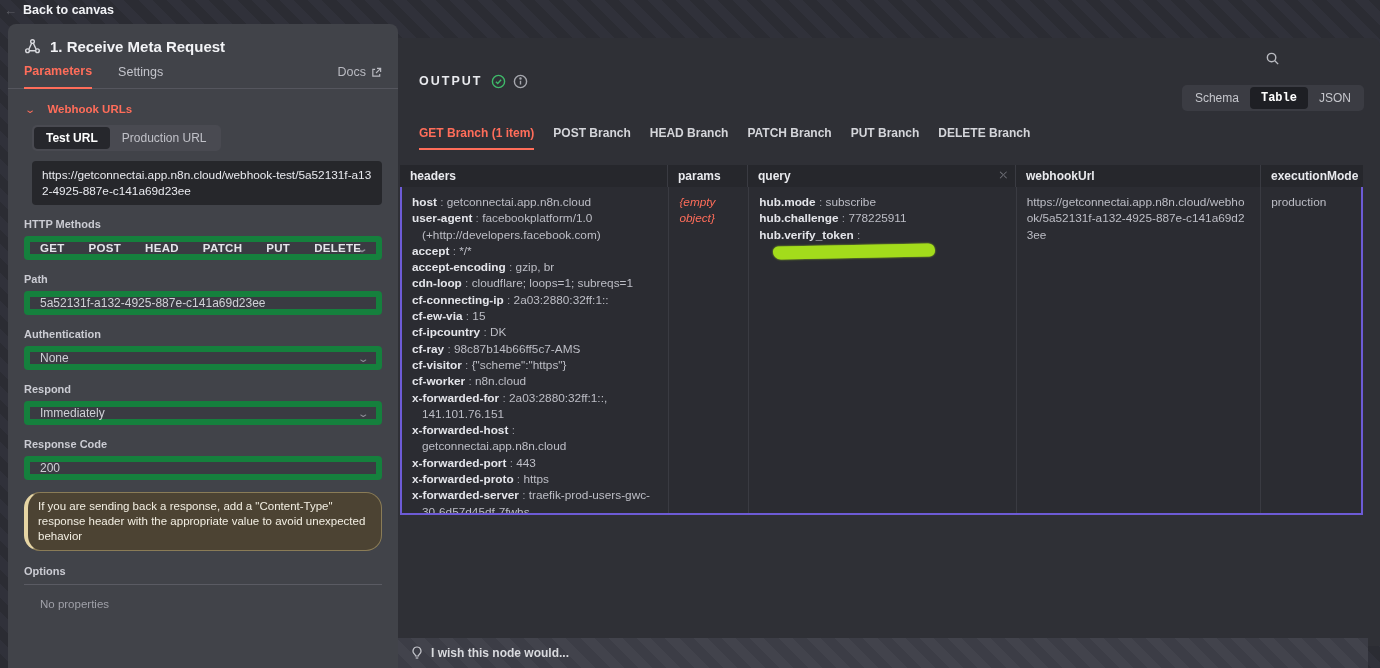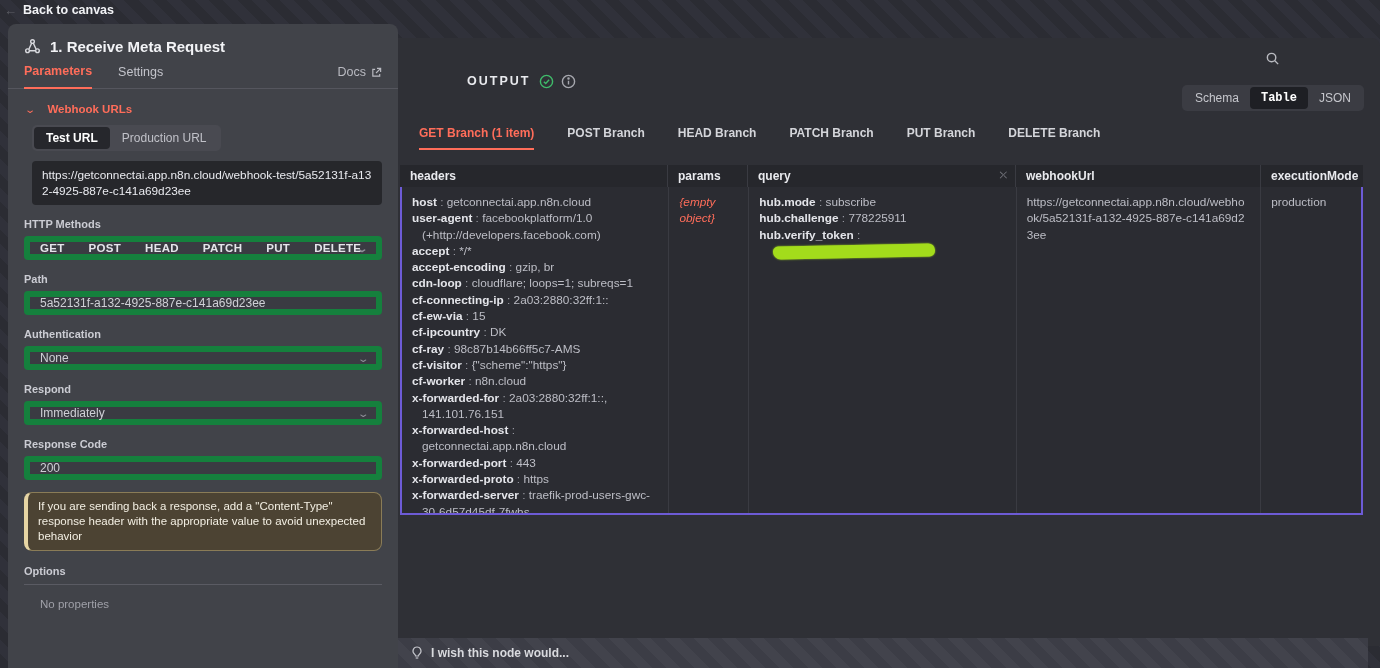--- a/index.html
+++ b/index.html
@@ -49,40 +49,40 @@
   .input-box {
     position:relative; height:24px; background:#3a3b42; border:6px solid #15803d; border-radius:4px;
     display:flex; align-items:center; padding:0 10px; color:#cfd0d6; font-size:12px;
   }
   .input-box .chev { position:absolute; right:9px; color:#90919a; font-size:10px; transform:scaleX(1.5); }
   .methods-box { gap:24px; font-weight:bold; color:#e4e5ea; letter-spacing:.3px; }
   .methods-box span { font-size:11.5px; }
 
   .notice {
     margin-top:12px; background:#4c4333; border:1px solid #8a7c57; border-left:4px solid #e6d5a4;
-    border-radius:8px; padding:6px 10px; color:#f3efe3; font-size:11.5px; line-height:15px;
+    border-radius:16px; padding:6px 10px; color:#f3efe3; font-size:11.5px; line-height:15px;
   }
   .options-wrap { margin-top:14px; }
   .options-label { font-size:11px; font-weight:bold; color:#cbccd3; padding-bottom:7px; border-bottom:1px solid #5a5b63; }
   .no-props { color:#9fa0a8; font-size:11.5px; margin:13px 0 0 16px; }
 
   
   .output-panel {
     position:absolute; left:398px; top:38px; right:0; bottom:22px;
     background:#2f3036; border-radius:0 8px 0 0;
   }
-  .output-header { display:flex; align-items:center; padding:13px 16px 0 21px;margin-left:48px; }
+  .output-header { display:flex; align-items:center; padding:13px 16px 0 21px; }
   .output-title { font-weight:bold; font-size:12.5px; letter-spacing:2px; color:#e9eaee; margin-right:9px; }
   .head-icon { display:flex; margin-right:7px; }
   .output-controls { margin-left:auto; display:flex; align-items:center; gap:16px;flex-direction:column; }
   .view-toggle { display:flex; background:#3b3c43; border-radius:5px; padding:2px; }
   .view-btn { padding:4px 11px; border-radius:4px; font-size:12px; color:#c6c7cd; }
   .view-btn.active { background:#1e1f24; color:#ffffff; font-weight:bold;font-family:Liberation Mono, monospace; }
 
-  .branch-tabs { display:flex; gap:33px; padding:0 21px; margin-top:15px; }
+  .branch-tabs { display:flex; gap:19px; padding:0 21px; margin-top:15px; }
   .branch-tab { font-size:12px; font-weight:bold; color:#d4d5da; padding-bottom:8px; }
   .branch-tab.active { color:#ff6d5a; border-bottom:2px solid #ff6d5a; }
 
   .tbl { margin:15px 0 0 2px; width:963px; }
   .tbl-head { display:flex; background:#26272c; }
   .tbl-head .cell { font-weight:bold; color:#e9eaee; font-size:12px; padding:4px 10px; border-right:1px solid #3a3b42; position:relative; }
   .tbl-body { display:flex; border:2px solid #6d5bd6; border-top:none; height:328px; }
   .tbl-body .cell { background:#2b2c32; padding:7px 10px 0 10px; border-right:1px solid #3a3b42; color:#bdbec6; font-size:11.8px; line-height:16.3px; overflow:hidden; }
   .c0 { width:268px; } .c1 { width:80px; } .c2 { width:268px; } .c3 { width:245px; } .c4 { width:100px; border-right:none !important; }
 

